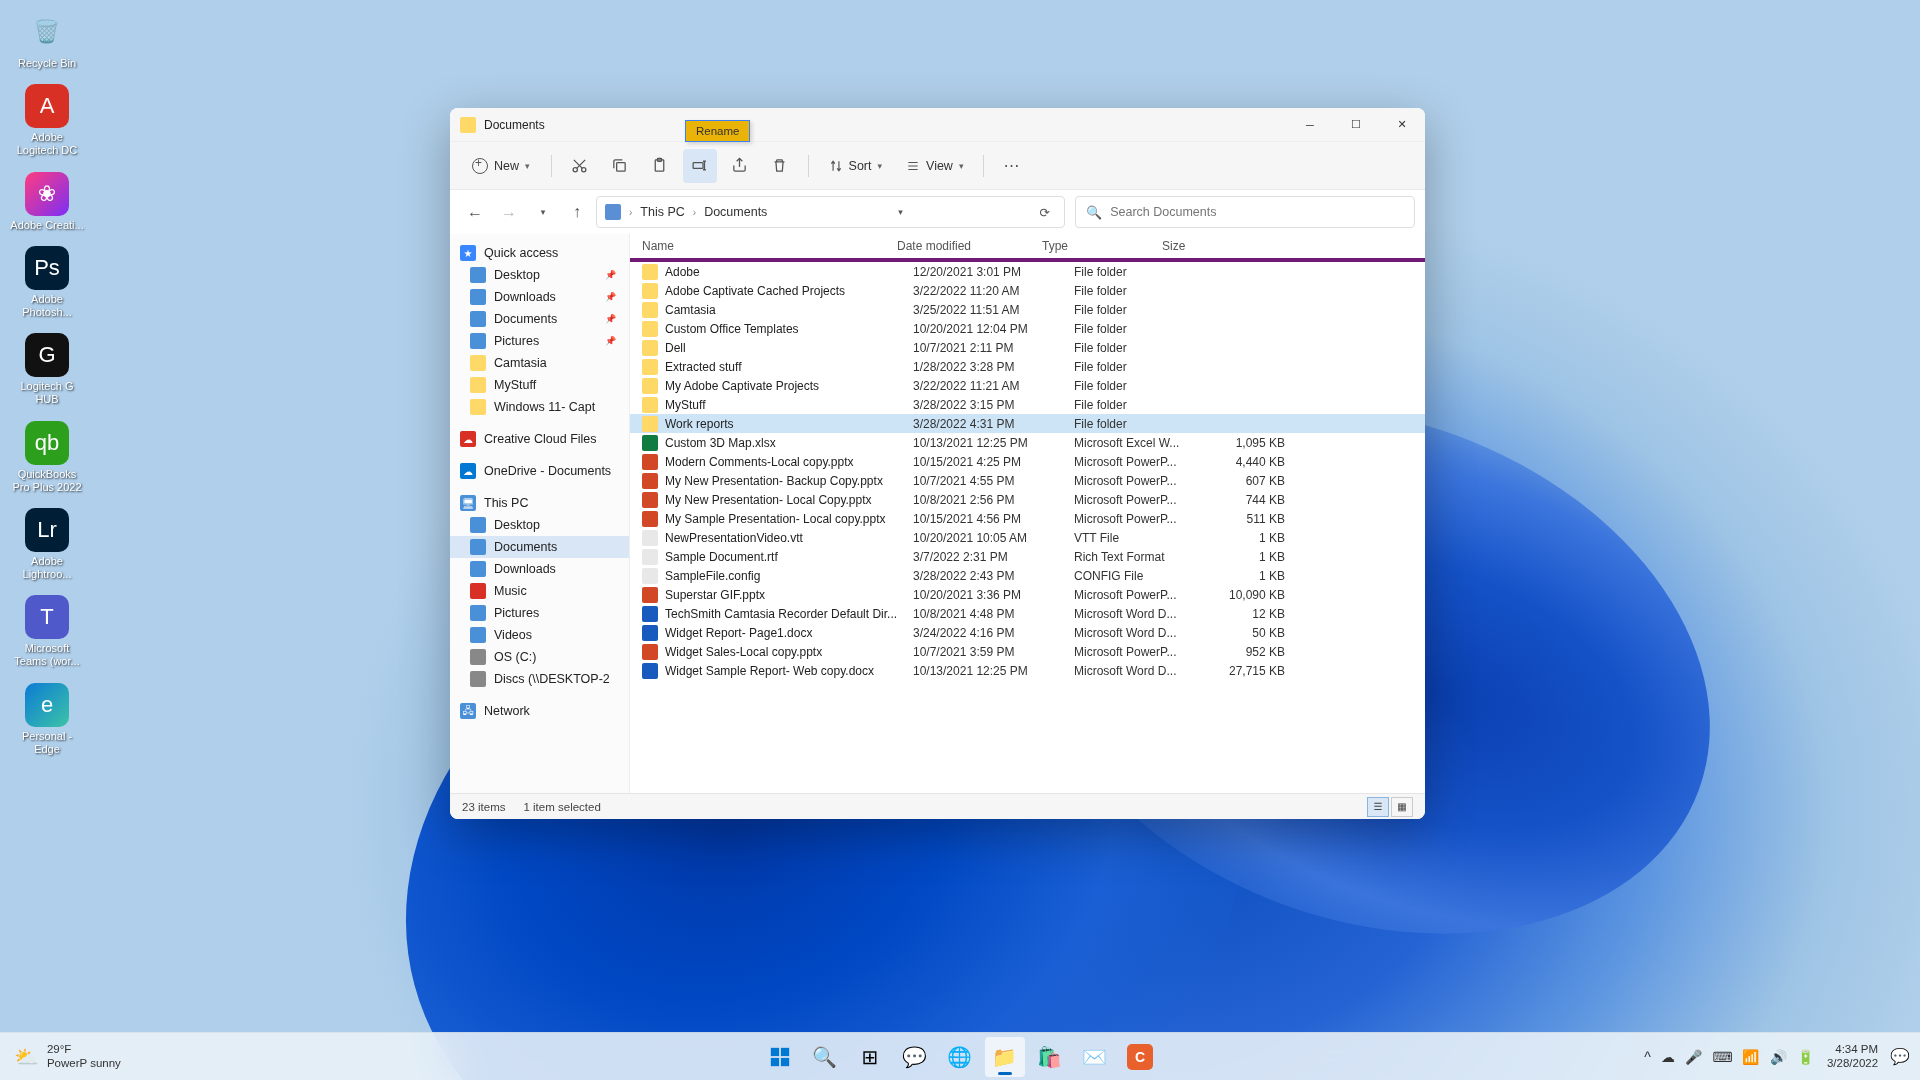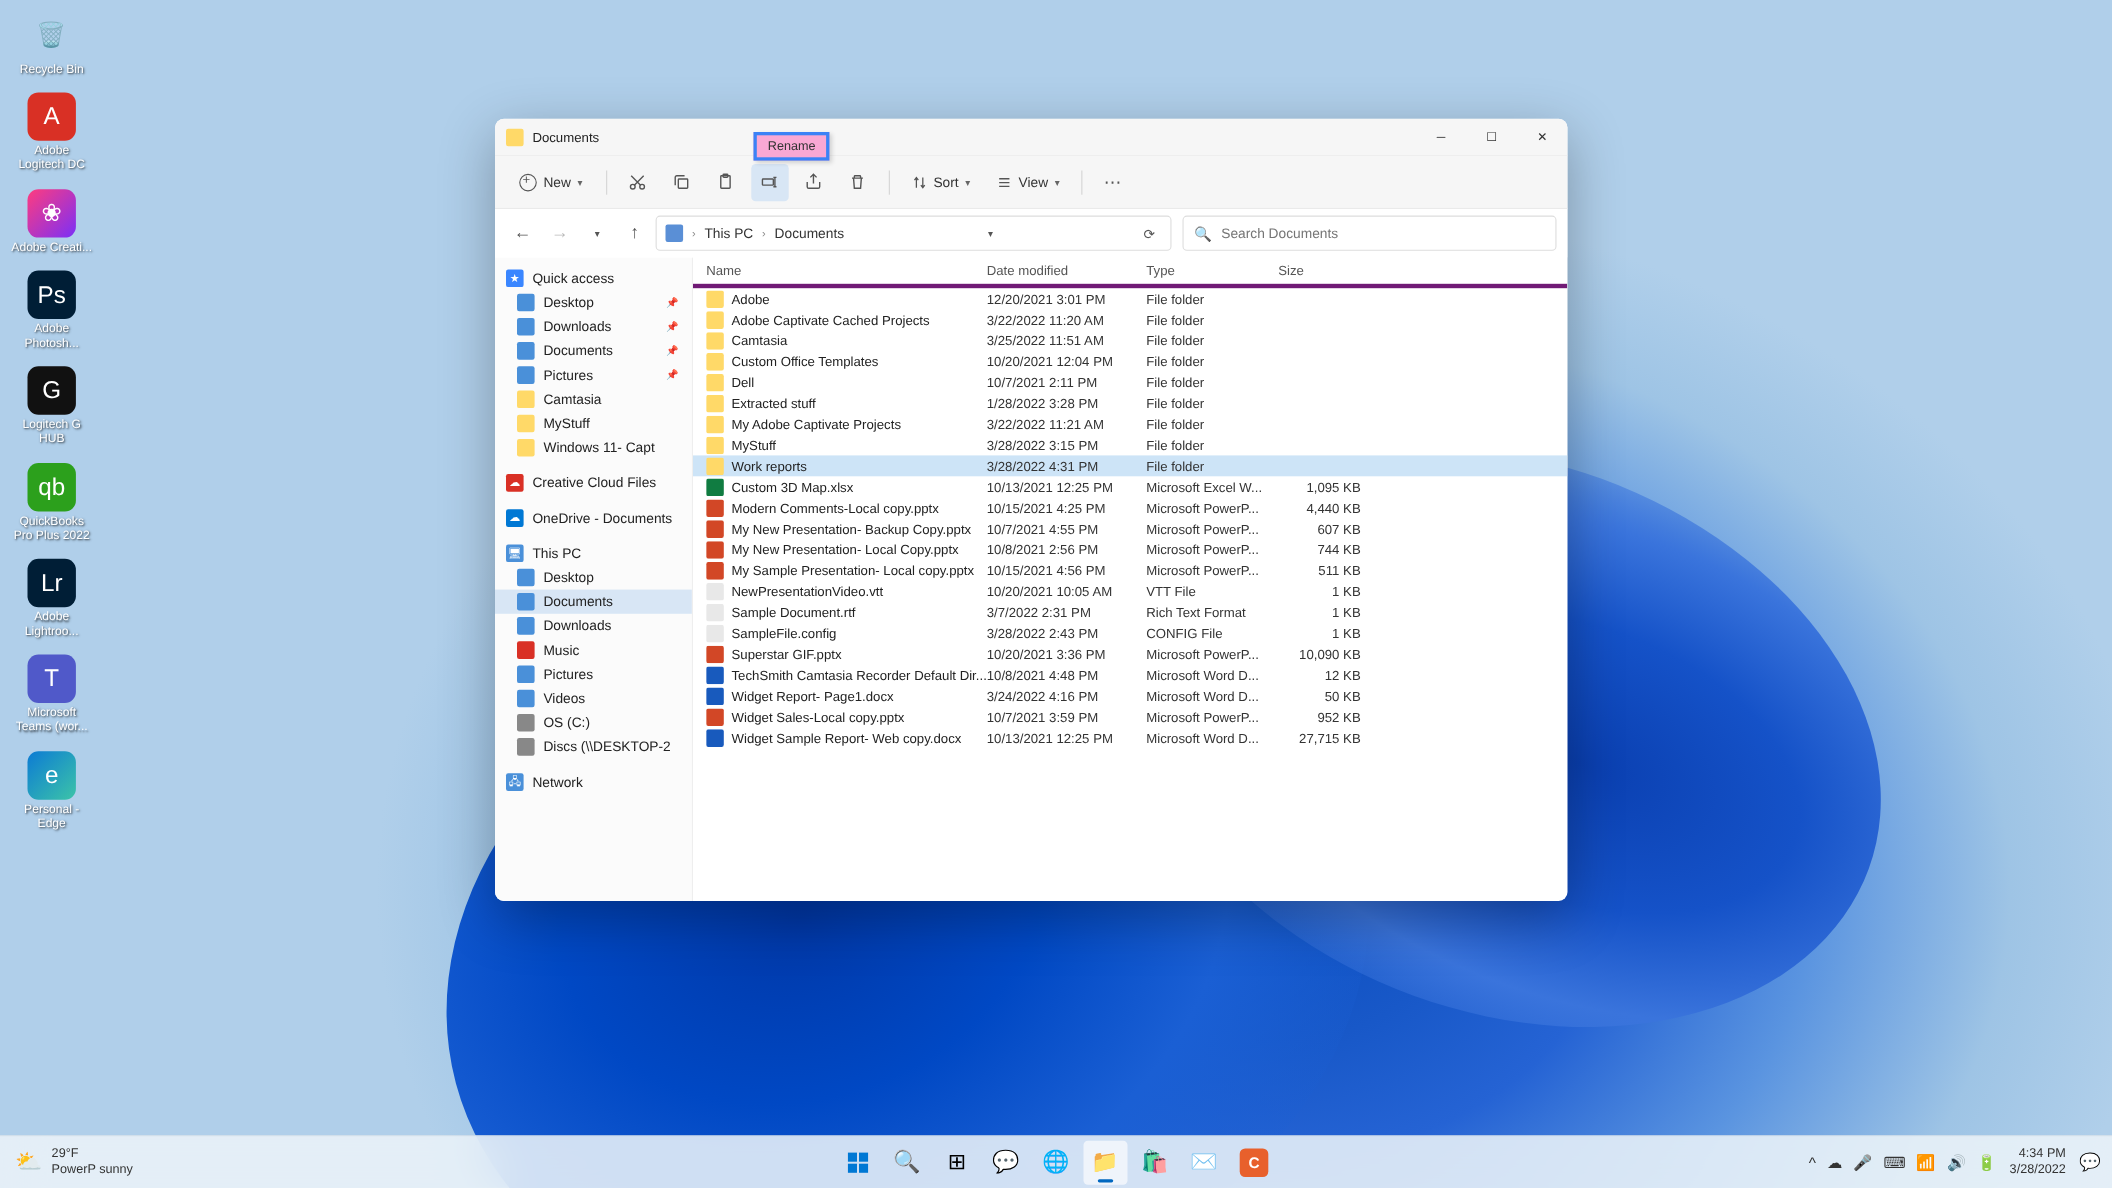--- a/index.html
+++ b/index.html
@@ -15,21 +15,21 @@
 .di-label { font-size:11px; color:#fff; text-shadow:1px 1px 2px rgba(0,0,0,.8); line-height:1.2; word-wrap:break-word; padding:0 2px; }
 
 
 .explorer { position:absolute; left:450px; top:108px; width:975px; height:711px; background:#fff; border-radius:8px; box-shadow:0 15px 50px rgba(0,0,0,.3); display:flex; flex-direction:column; overflow:hidden; }
 .titlebar { height:34px; background:#f6f6f6; display:flex; align-items:center; padding-left:10px; border-bottom:1px solid #eee; }
 .titlebar-icon { width:16px; height:16px; background:#ffd968; border-radius:2px; margin-right:8px; }
 .titlebar-title { font-size:12px; color:#222; }
 .titlebar-controls { margin-left:auto; display:flex; }
 .tc-btn { width:46px; height:34px; display:flex; align-items:center; justify-content:center; cursor:pointer; font-size:11px; color:#333; }
 
-.tooltip { position:absolute; top:120px; left:685px; background:#f9a8d4; border:3px solid #3b82f6; padding:4px 10px; font-size:11.5px; color:#333; box-shadow:2px 2px 4px rgba(0,0,0,.15); z-index:50; }
+.tooltip { position:absolute; top:120px; left:685px; background:#eab308; border:1px solid #3b82f6; padding:4px 10px; font-size:11.5px; color:#333; box-shadow:2px 2px 4px rgba(0,0,0,.15); z-index:50; }
 
 .toolbar { height:48px; background:#f6f6f6; display:flex; align-items:center; padding:0 12px; gap:6px; border-bottom:1px solid #eaeaea; }
 .tb-new { display:flex; align-items:center; gap:6px; padding:5px 10px; border-radius:4px; cursor:pointer; font-size:12.5px; color:#333; }
 .tb-new-icon { width:16px; height:16px; border:1.5px solid #555; border-radius:50%; position:relative; }
 .tb-new-icon::before { content:"+"; position:absolute; top:-3px; left:2px; font-size:12px; color:#555; }
 .tb-sep { width:1px; height:22px; background:#d5d5d5; margin:0 5px; }
 .tb-ico { width:34px; height:34px; display:flex; align-items:center; justify-content:center; cursor:pointer; border-radius:4px; color:#555; }
 .tb-ico.active { background:#d8e6f5; }
 .tb-ico svg { width:17px; height:17px; }
 .tb-txt { display:flex; align-items:center; gap:6px; padding:5px 9px; border-radius:4px; cursor:pointer; font-size:12.5px; color:#333; }
@@ -49,21 +49,21 @@
 .sb-item { display:flex; align-items:center; padding:3px 12px 3px 20px; font-size:12.5px; color:#222; cursor:pointer; gap:8px; }
 .sb-item.selected { background:#d8e6f5; }
 .sb-item.top { padding-left:10px; font-weight:400; }
 .sb-item.spacer { margin-top:10px; }
 .sbi { width:16px; height:16px; border-radius:2px; flex-shrink:0; }
 .sb-pin { margin-left:auto; font-size:9px; color:#888; }
 
 .files { flex:1; overflow-y:auto; }
 .fh { display:flex; padding:5px 0 5px 12px; border-bottom:4px solid #701a75; font-size:12px; color:#555; }
 .fh-name { width:255px; } .fh-date { width:145px; } .fh-type { width:120px; } .fh-size { width:75px; text-align:left; }
-.fr { display:flex; align-items:center; padding:1.5px 0 1.5px 12px; font-size:12px; color:#222; cursor:pointer; }
+.fr { display:flex; align-items:center; padding:1.5px 0 1.5px 12px; font-size:12px; color:#222; cursor:pointer;gap:16px; }
 .fr.selected { background:#cde4f7;padding-left:12px; }
 .fc-name { width:255px; display:flex; align-items:center; gap:7px; white-space:nowrap; overflow:hidden; text-overflow:ellipsis; }
 .fc-date { width:145px; color:#333; } .fc-type { width:120px; color:#333; white-space:nowrap; overflow:hidden; text-overflow:ellipsis; }
 .fc-size { width:75px; text-align:right; color:#333; }
 .fi { width:16px; height:16px; flex-shrink:0; border-radius:2px; }
 
 .status { height:26px; background:#f6f6f6; border-top:1px solid #e5e5e5; display:flex; align-items:center; padding:0 12px; font-size:11.5px; color:#444; gap:18px; }
 .status-views { margin-left:auto; display:flex; gap:2px; }
 .sv { width:22px; height:20px; border:1px solid #ccc; display:flex; align-items:center; justify-content:center; cursor:pointer; font-size:10px; }
 .sv.active { background:#d8e6f5; border-color:#8ab4e0; }
@@ -510,20 +510,28 @@
               <span>Widget Sample Report- Web copy.docx</span>
             </div>
             <div class="fc-date">10/13/2021 12:25 PM</div>
             <div class="fc-type">Microsoft Word D...</div>
             <div class="fc-size">27,715 KB</div>
           </div>
         </div>
     </div>
   </div>
 
+  <div class="status">
+    <span>23 items</span>
+    <span>1 item selected</span>
+    <div class="status-views">
+      <div class="sv active">☰</div>
+      <div class="sv">▦</div>
+    </div>
+  </div>
 </div>
 
 <div class="taskbar">
   <div class="tb-weather">
     <span class="tb-weather-ico">⛅</span>
     <div class="tb-weather-txt">
       <div>29°F</div>
       <div>PowerP sunny</div>
     </div>
   </div>

